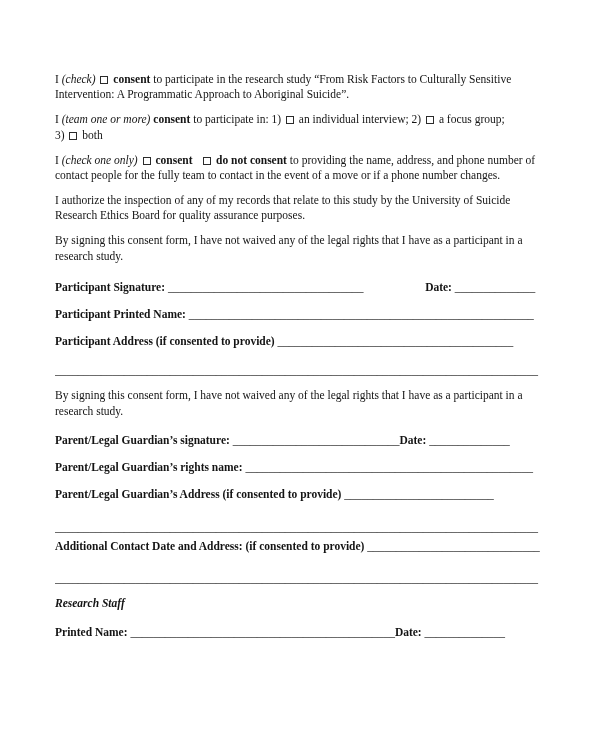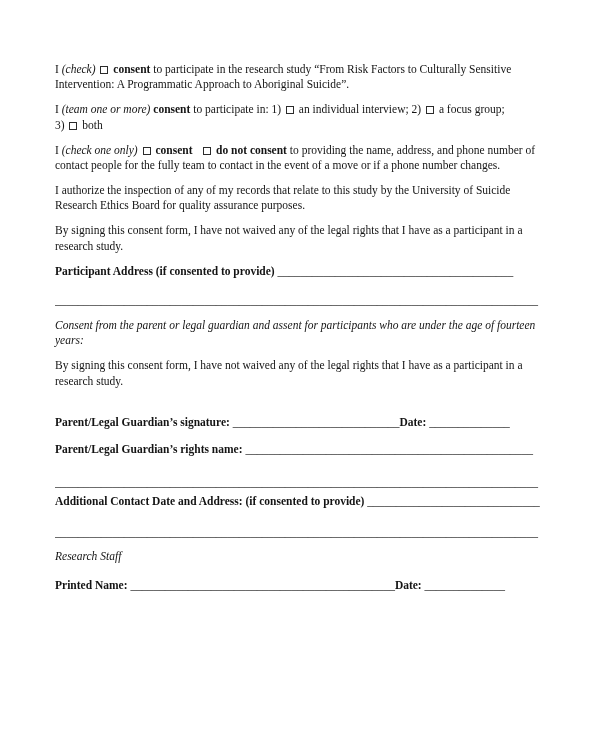--- a/index.html
+++ b/index.html
@@ -7,24 +7,24 @@
   body {
     width: 600px;
     height: 730px;
     font-family: "Liberation Serif", serif;
     font-size: 11.5px;
     line-height: 1.32;
     color: #141414;
     overflow: hidden;
   }
   .page { padding: 62px 56px 0 55px; }
-  p { margin: 0 0 10px 0; }
+  p { margin: 10px 0 10px 0; }
   .b { font-weight: bold; }
   .i { font-style: italic; }
-  .bi { font-weight: normal; font-style: italic; }
+  .bi { font-weight: bold; font-style: italic; }
   .cb {
     display: inline-block;
     width: 8px;
     height: 8px;
     border: 1px solid #2b2b2b;
     vertical-align: -1px;
     margin: 0 2px;
     background: #fff;
   }
   .row {
@@ -79,44 +79,58 @@
     <span class="b">consent</span>&nbsp;&nbsp;
     <span class="cb"></span>
     <span class="b">do not consent</span>
     <span>to providing the name, address, and phone number of contact people for the fully team to contact in the event of a move or if a phone number changes.</span>
   </p>
 
   <p>I authorize the inspection of any of my records that relate to this study by the University of Suicide Research Ethics Board for quality assurance purposes.</p>
 
   <p>By signing this consent form, I have not waived any of the legal rights that I have as a participant in a research study.</p>
 
+  <div class="row" style="margin-top:16px;">
+    <span class="b">Participant Signature:</span>
+    <span>__________________________________</span>
+    <span class="gap"></span>
+    <span class="b">Date:</span>
+    <span>______________</span>
+  </div>
 
+  <div class="row">
+    <span class="b">Participant Printed Name:</span>
+    <span>____________________________________________________________</span>
+  </div>
 
   <div class="row">
     <span class="b">Participant Address (if consented to provide)</span>
     <span>_________________________________________</span>
   </div>
 
   <div class="sep sep-a">____________________________________________________________________________________</div>
 
-  <p class="i">Consent from the parent or legal guardian and assent for participants who are under the age of fourteen years:</p>
 
   <p>By signing this consent form, I have not waived any of the legal rights that I have as a participant in a research study.</p>
 
-  <div class="row" style="margin-top:26px;">
+  <div class="row" style="margin-top:14px;">
     <span class="b">Parent/Legal Guardian’s signature:</span>
     <span>_____________________________</span><span class="b">Date:</span>
     <span>______________</span>
   </div>
 
   <div class="row">
     <span class="b">Parent/Legal Guardian’s rights name:</span>
     <span>__________________________________________________</span>
   </div>
 
+  <div class="row">
+    <span class="b">Parent/Legal Guardian’s Address (if consented to provide)</span>
+    <span>__________________________</span>
+  </div>
 
   <div class="sep sep-b">____________________________________________________________________________________</div>
 
   <div class="row">
     <span class="b">Additional Contact Date and Address: (if consented to provide)</span>
     <span>______________________________</span>
   </div>
 
   <div class="sep sep-c">____________________________________________________________________________________</div>
 

